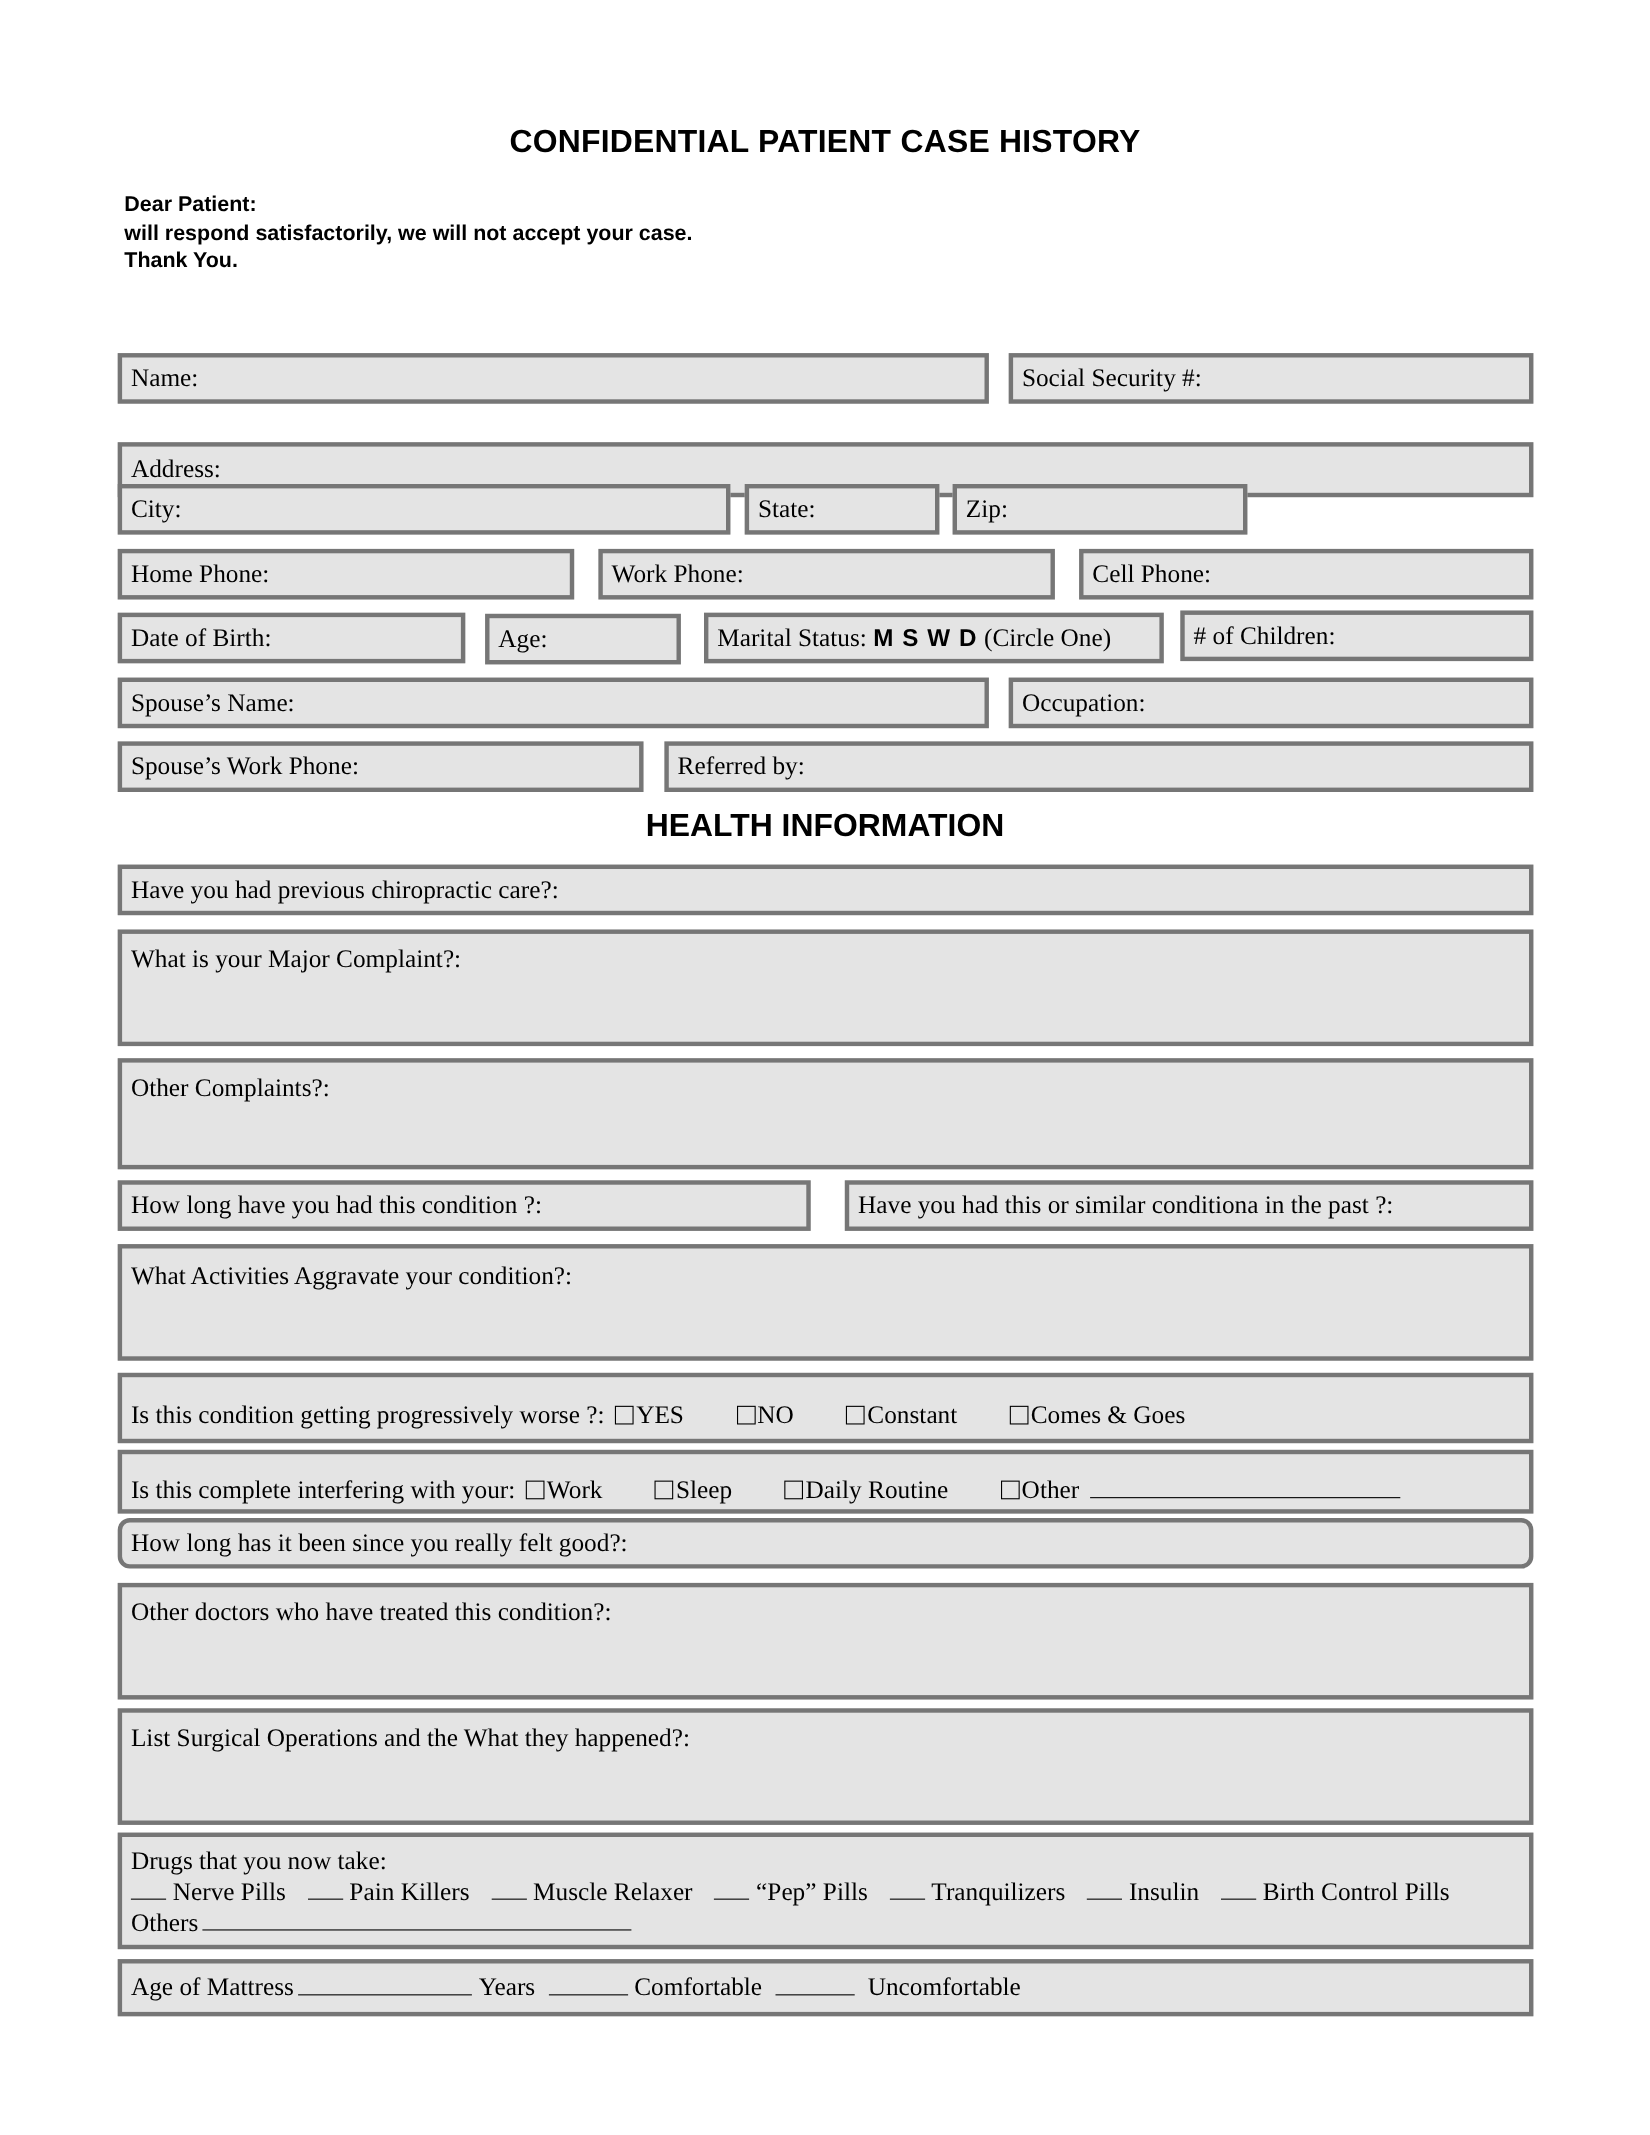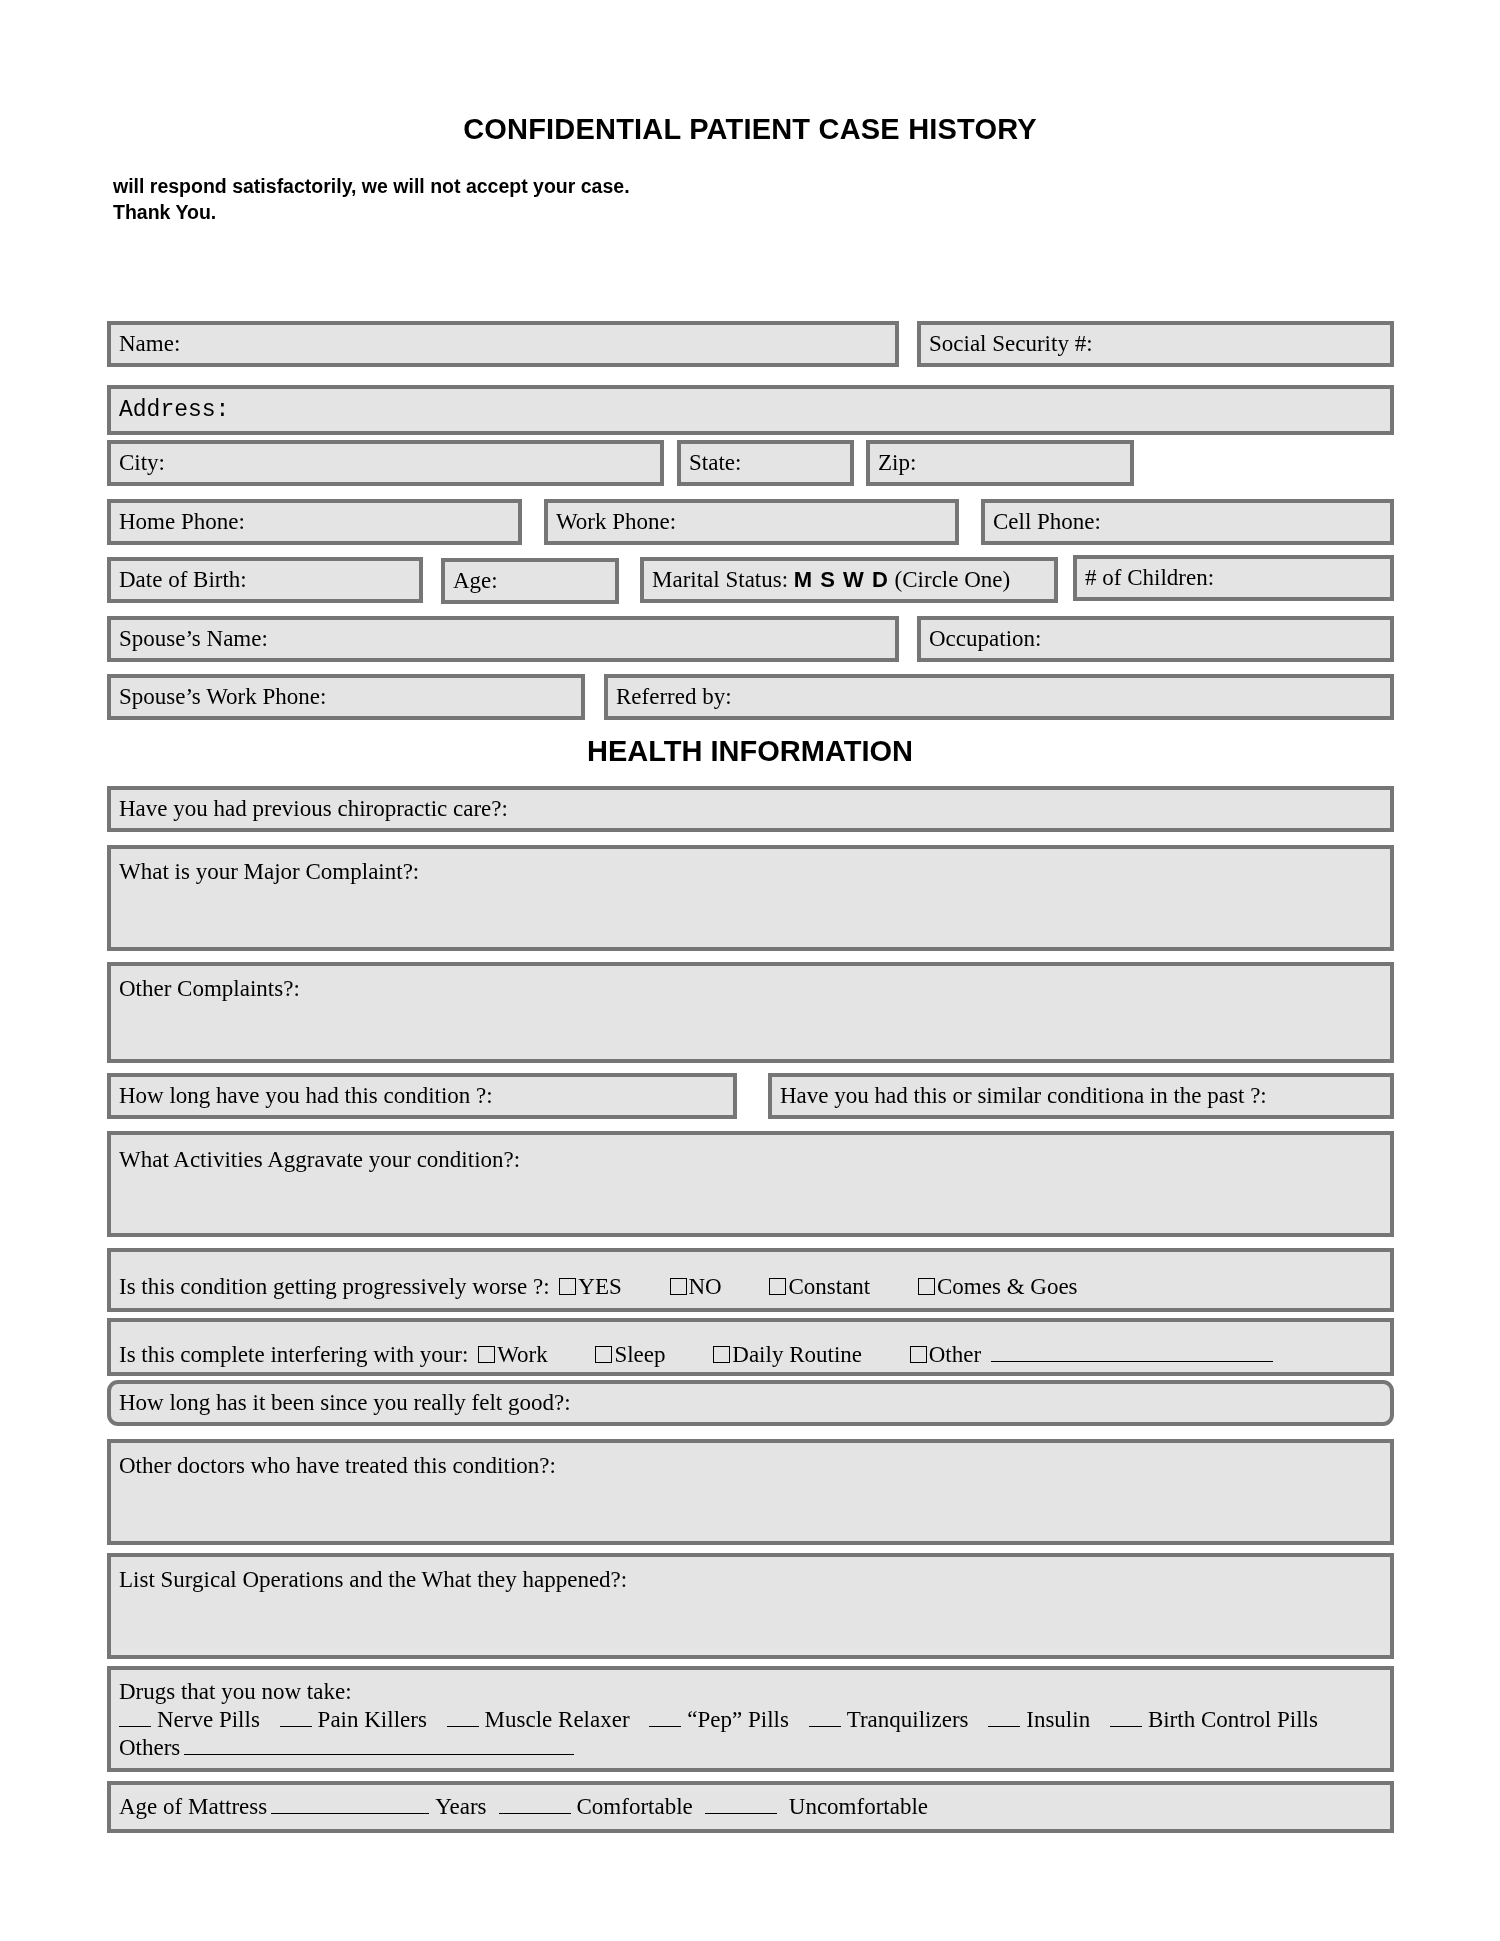--- a/index.html
+++ b/index.html
@@ -37,32 +37,33 @@
   }
   .blank { display: inline-block; border-bottom: 1.6px solid #000; height: 18px; vertical-align: baseline; margin: 0 6px 0 4px; }
   .drug { display: inline-block; margin-right: 10px; }
 </style>
 </head>
 <body>
 
 <div class="title">CONFIDENTIAL PATIENT CASE HISTORY</div>
 
 <div class="intro">
+  <div>Dear Patient:</div>
   <div>will respond satisfactorily, we will not accept your case.</div>
   <div>Thank You.</div>
 </div>
 
 <div class="box b-one" style="left:107px; top:321px; width:792px; height:46px;">
   <span class="lbl">Name:</span>
 </div>
 <div class="box b-one" style="left:917px; top:321px; width:477px; height:46px;">
   <span class="lbl">Social Security #:</span>
 </div>
 
-<div class="box b-one" style="left:107px; top:385px; width:1287px; height:50px;font-family:Liberation Mono, monospace;">
+<div class="box b-one" style="left:107px; top:402px; width:1287px; height:50px;">
   <span class="lbl">Address:</span>
 </div>
 
 <div class="box b-one" style="left:107px; top:440px; width:557px; height:46px;">
   <span class="lbl">City:</span>
 </div>
 <div class="box b-one" style="left:677px; top:440px; width:177px; height:46px;">
   <span class="lbl">State:</span>
 </div>
 <div class="box b-one" style="left:866px; top:440px; width:268px; height:46px;">

